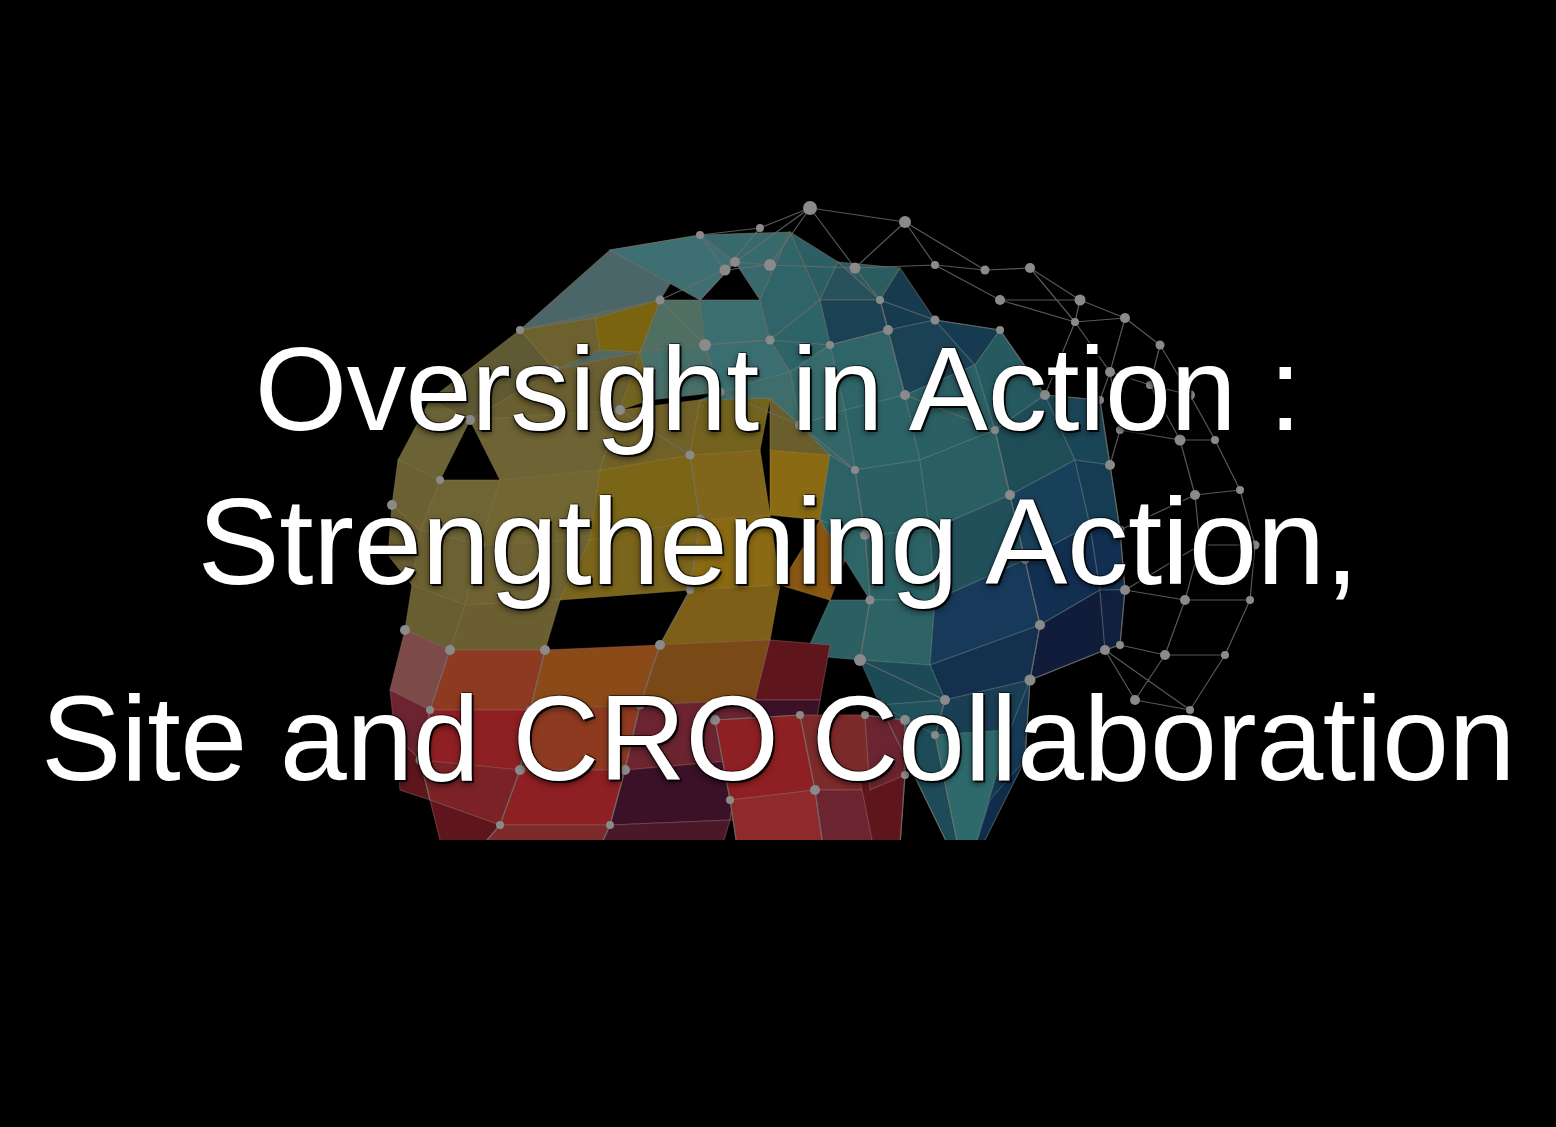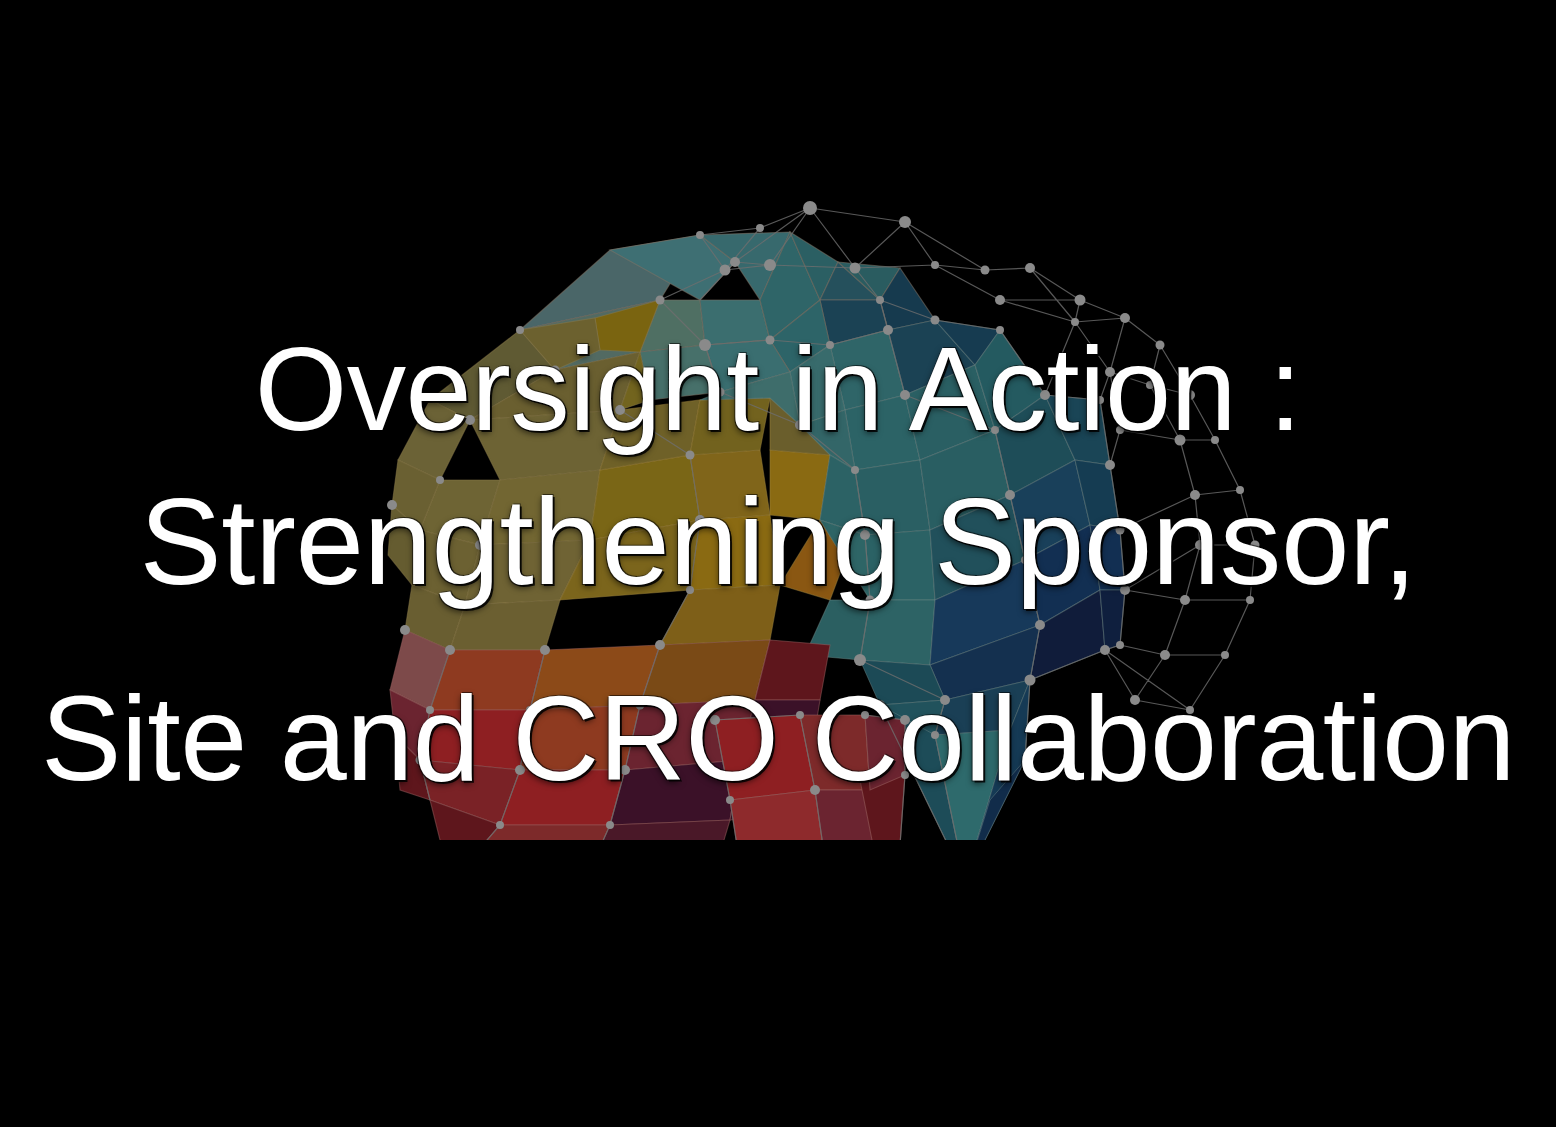--- a/index.html
+++ b/index.html
@@ -341,17 +341,17 @@
           <circle cx="860" cy="900" r="4"></circle>
           <circle cx="965" cy="880" r="5"></circle>
           <circle cx="840" cy="935" r="4"></circle>
         </g>
       </g>
     </svg>
   </div>
 
   <div id="title-block">
     <div id="title-line-1" class="title-line" style="font-size: 118.86px;">Oversight in Action :</div>
-    <div id="title-line-2" class="title-line" style="font-size: 123.23px;">Strengthening Sponsor,</div>
+    <div id="title-line-2" class="title-line" style="font-size: 123.23px;">Strengthening Action,</div>
     <div id="title-line-3" class="title-line" style="font-size: 120.51px; margin-top: 46px;">Site and CRO Collaboration</div>
   </div>
 
 </div>
 
 </body></html>

